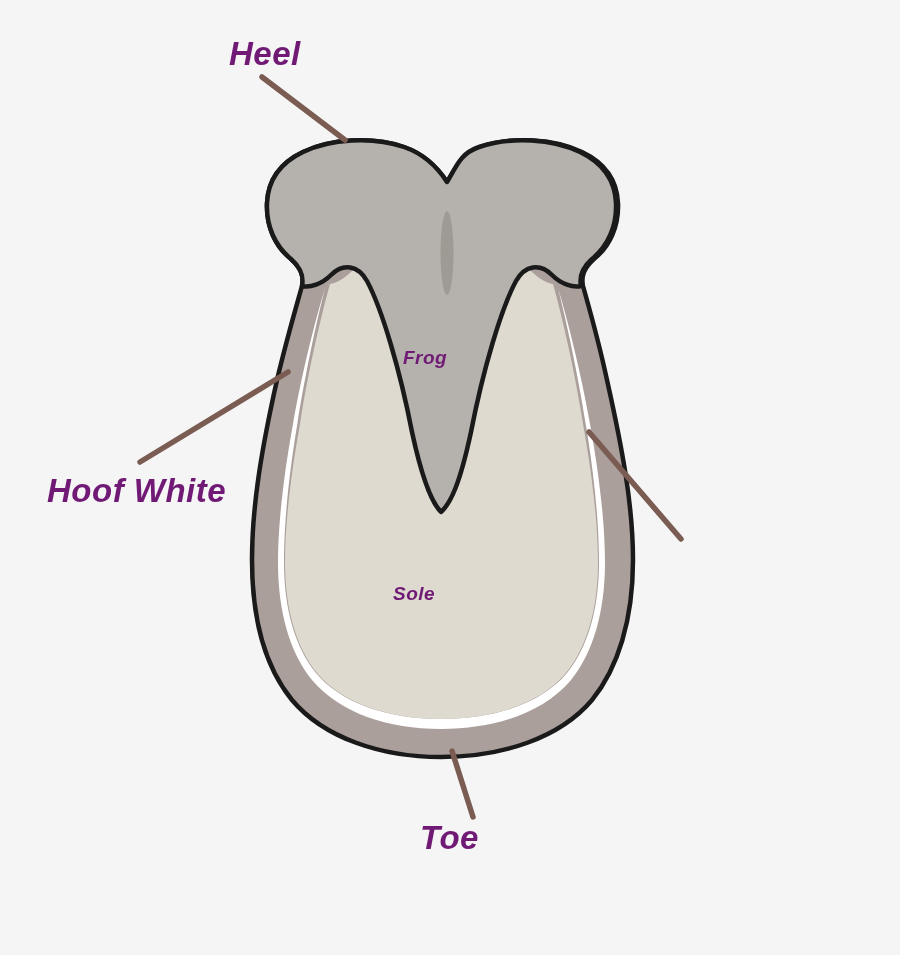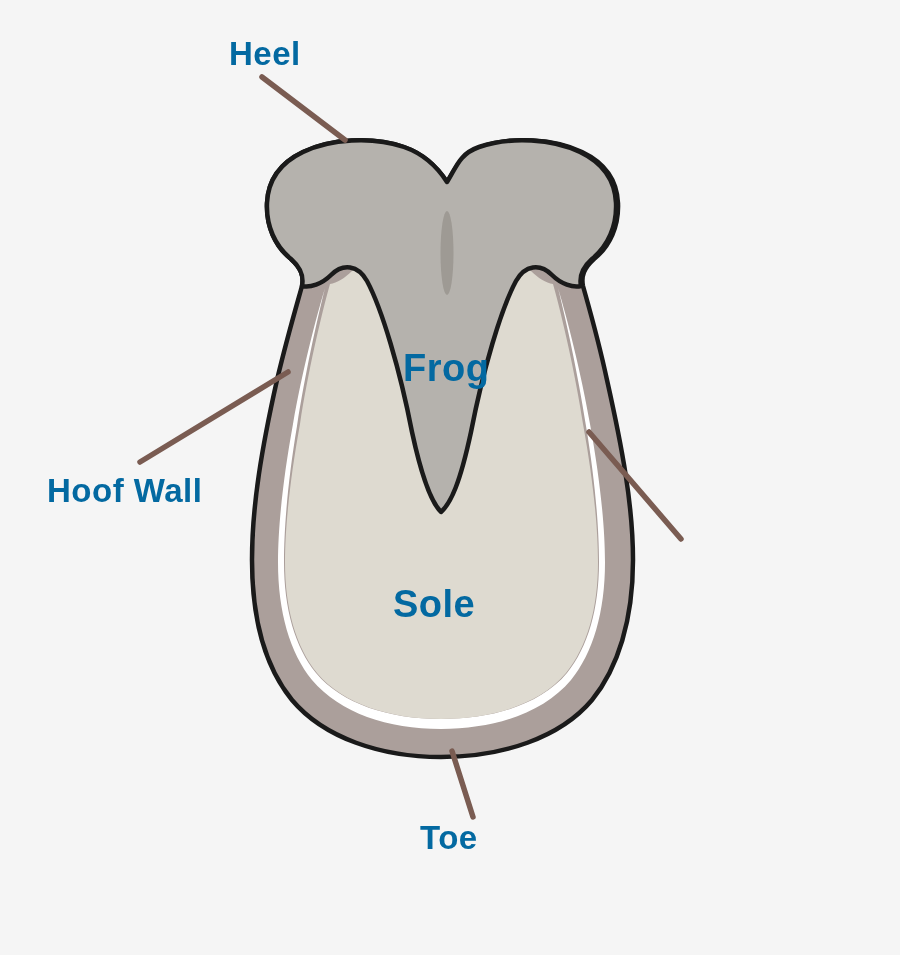--- a/index.html
+++ b/index.html
@@ -22,28 +22,29 @@
   #hoof-svg {
     position: absolute;
     left: 0;
     top: 0;
     width: 900px;
     height: 955px;
     display: block;
   }
   .label {
     position: absolute;
-    color: #0369a1;
+    color: #701a75;
     font-weight: bold;
     letter-spacing: 0.5px;
     white-space: nowrap;
     font-family: "Liberation Sans", sans-serif;
+    font-style: italic;
   }
   .label-outer { font-size: 33px; }
-  .label-inner { font-size: 38px; }
+  .label-inner { font-size: 19px; }
   #label-heel      { left: 229px; top: 35px; }
   #label-hoof-wall { left: 47px;  top: 472px; }
   #label-white-line{ left: 662px; top: 553px; }
   #label-toe       { left: 420px; top: 819px; }
   #label-frog      { left: 403px; top: 347px; }
   #label-sole      { left: 393px; top: 583px; text-align: center; }
 </style>
 </head>
 <body>
 
@@ -134,21 +135,21 @@
 
     <line x1="140" y1="462" x2="288" y2="372" stroke="#7a5c52" stroke-width="5.5" stroke-linecap="round"></line>
 
     <line x1="589" y1="432" x2="681" y2="539" stroke="#7a5c52" stroke-width="5.5" stroke-linecap="round"></line>
 
     <line x1="452" y1="751" x2="473" y2="817" stroke="#7a5c52" stroke-width="5.5" stroke-linecap="round"></line>
   </svg>
 
   <div class="label label-outer" id="label-heel">Heel</div>
 
-  <div class="label label-outer" id="label-hoof-wall">Hoof Wall</div>
+  <div class="label label-outer" id="label-hoof-wall">Hoof White</div>
 
 
   <div class="label label-outer" id="label-toe">Toe</div>
 
   <div class="label label-inner" id="label-frog">Frog</div>
 
   <div class="label label-inner" id="label-sole">Sole</div>
 
 </div>
 

